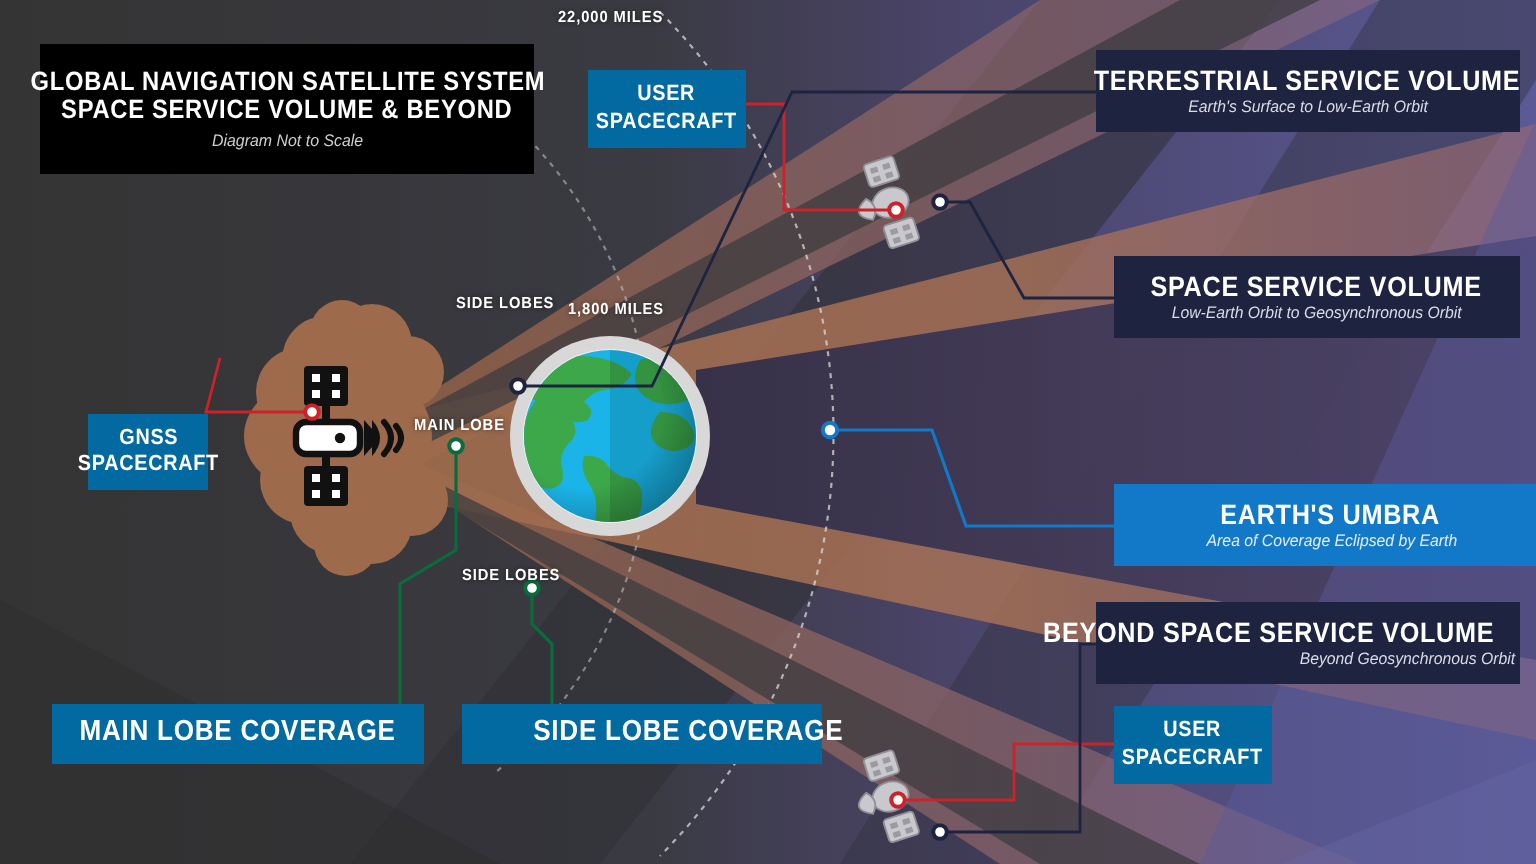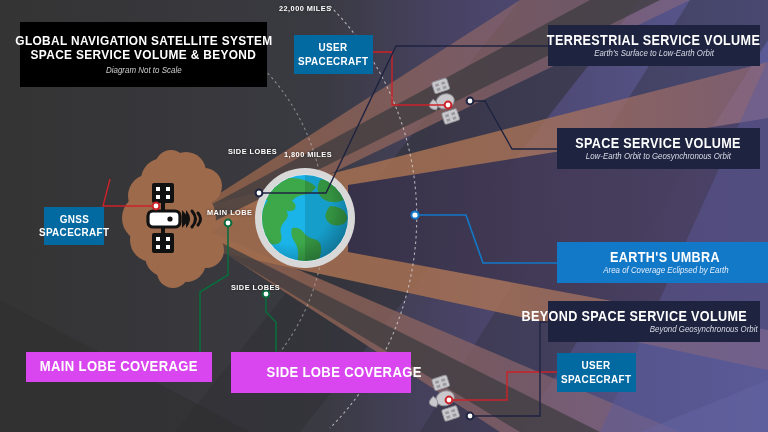--- a/index.html
+++ b/index.html
@@ -43,24 +43,24 @@
   #box-umbra .sub{font-size:8.3px;margin-top:1px;color:#e4eefb;}
 
   
   .red{background:#0369a1;}
   .red .ttl{font-size:11px;line-height:1.22;}
   #box-gnss{left:44px;top:159px;width:60px;height:38px;margin-top:48px;}
   #box-user-top{left:294px;top:35px;width:79px;height:39px;}
   #box-user-bot{left:557px;top:353px;width:79px;height:39px;}
 
   
-  .green{background:#d946ef;}
+  .green{background:#0369a1;}
   .green .ttl{font-size:14.5px;}
   #box-main-lobe{left:26px;top:352px;width:186px;height:30px;}
-  #box-side-lobe{left:231px;top:352px;width:180px;height:41px;padding-left:46px;}
+  #box-side-lobe{left:231px;top:352px;width:180px;height:30px;padding-left:46px;}
 
   
   .cap{position:absolute;color:#ffffff;font-size:8px;font-weight:700;
        letter-spacing:.5px;white-space:nowrap;transform:scaleX(.92);
        transform-origin:left center;text-shadow:0 0 3px rgba(0,0,0,.55);}
   #cap-22000{left:279px;top:4px;}
   #cap-1800{left:284px;top:150px;}
   #cap-sidelobes-top{left:228px;top:147px;}
   #cap-sidelobes-bot{left:231px;top:283px;}
   #cap-mainlobe{left:207px;top:208px;}

